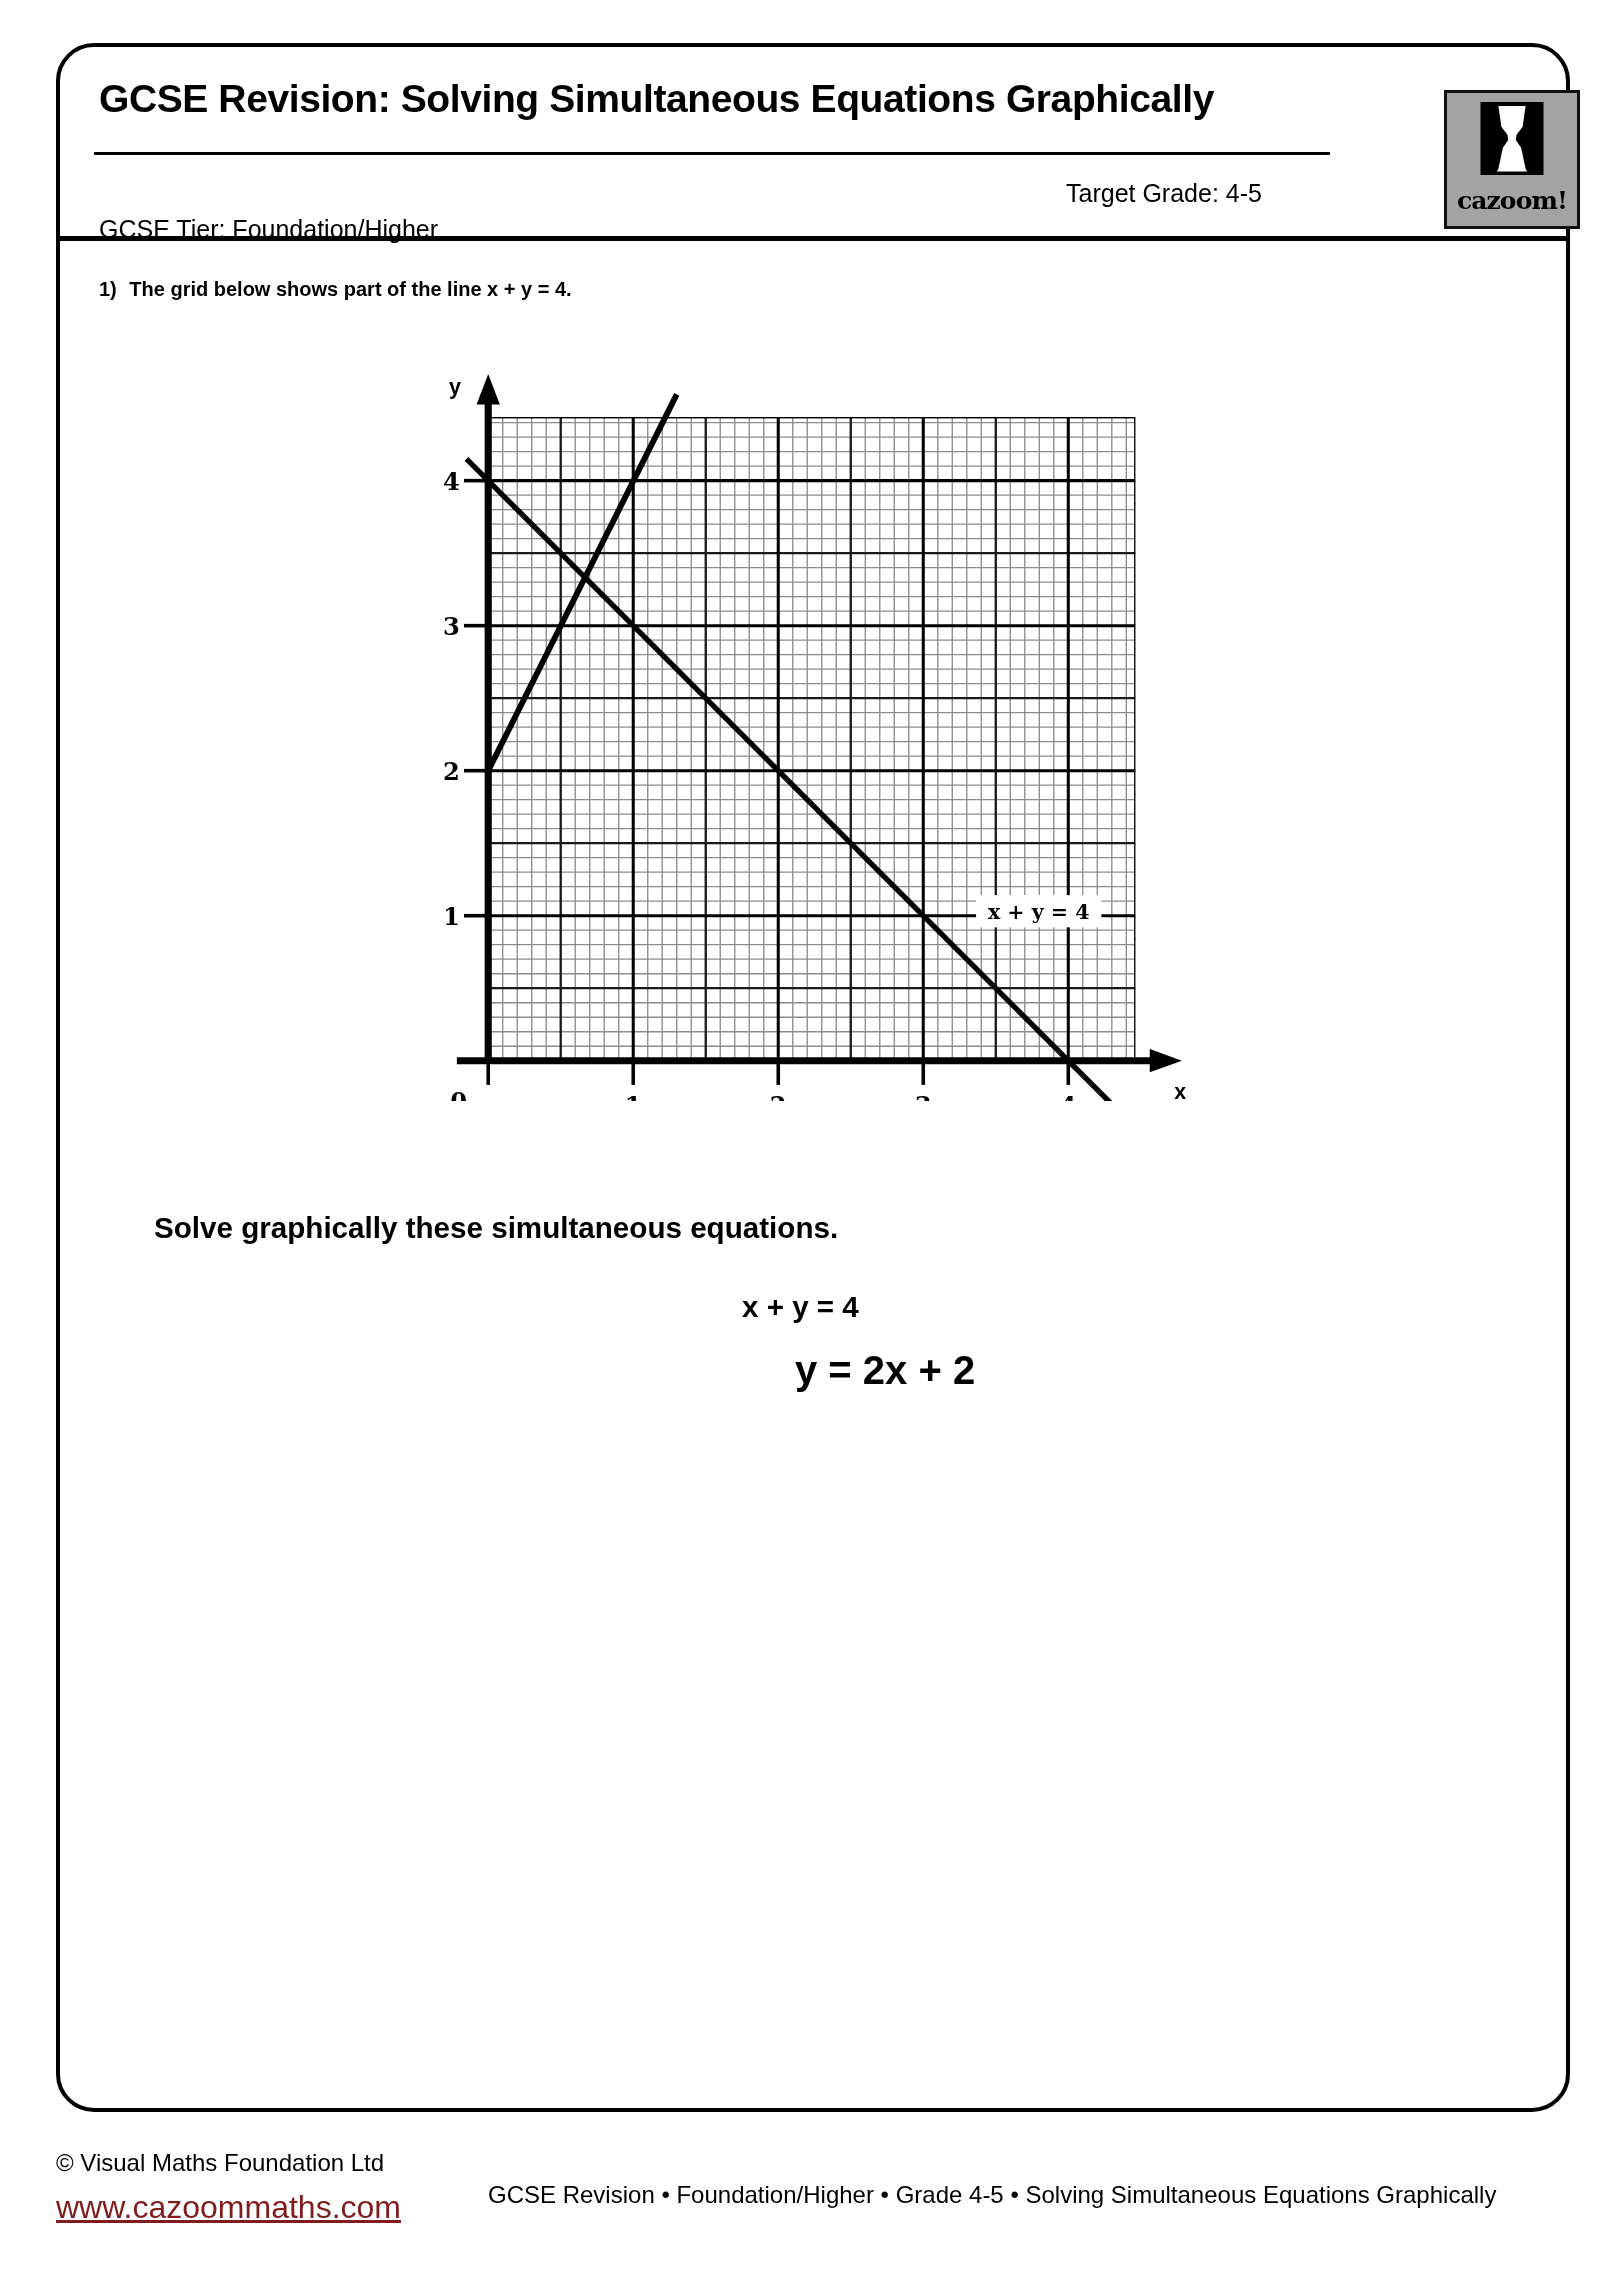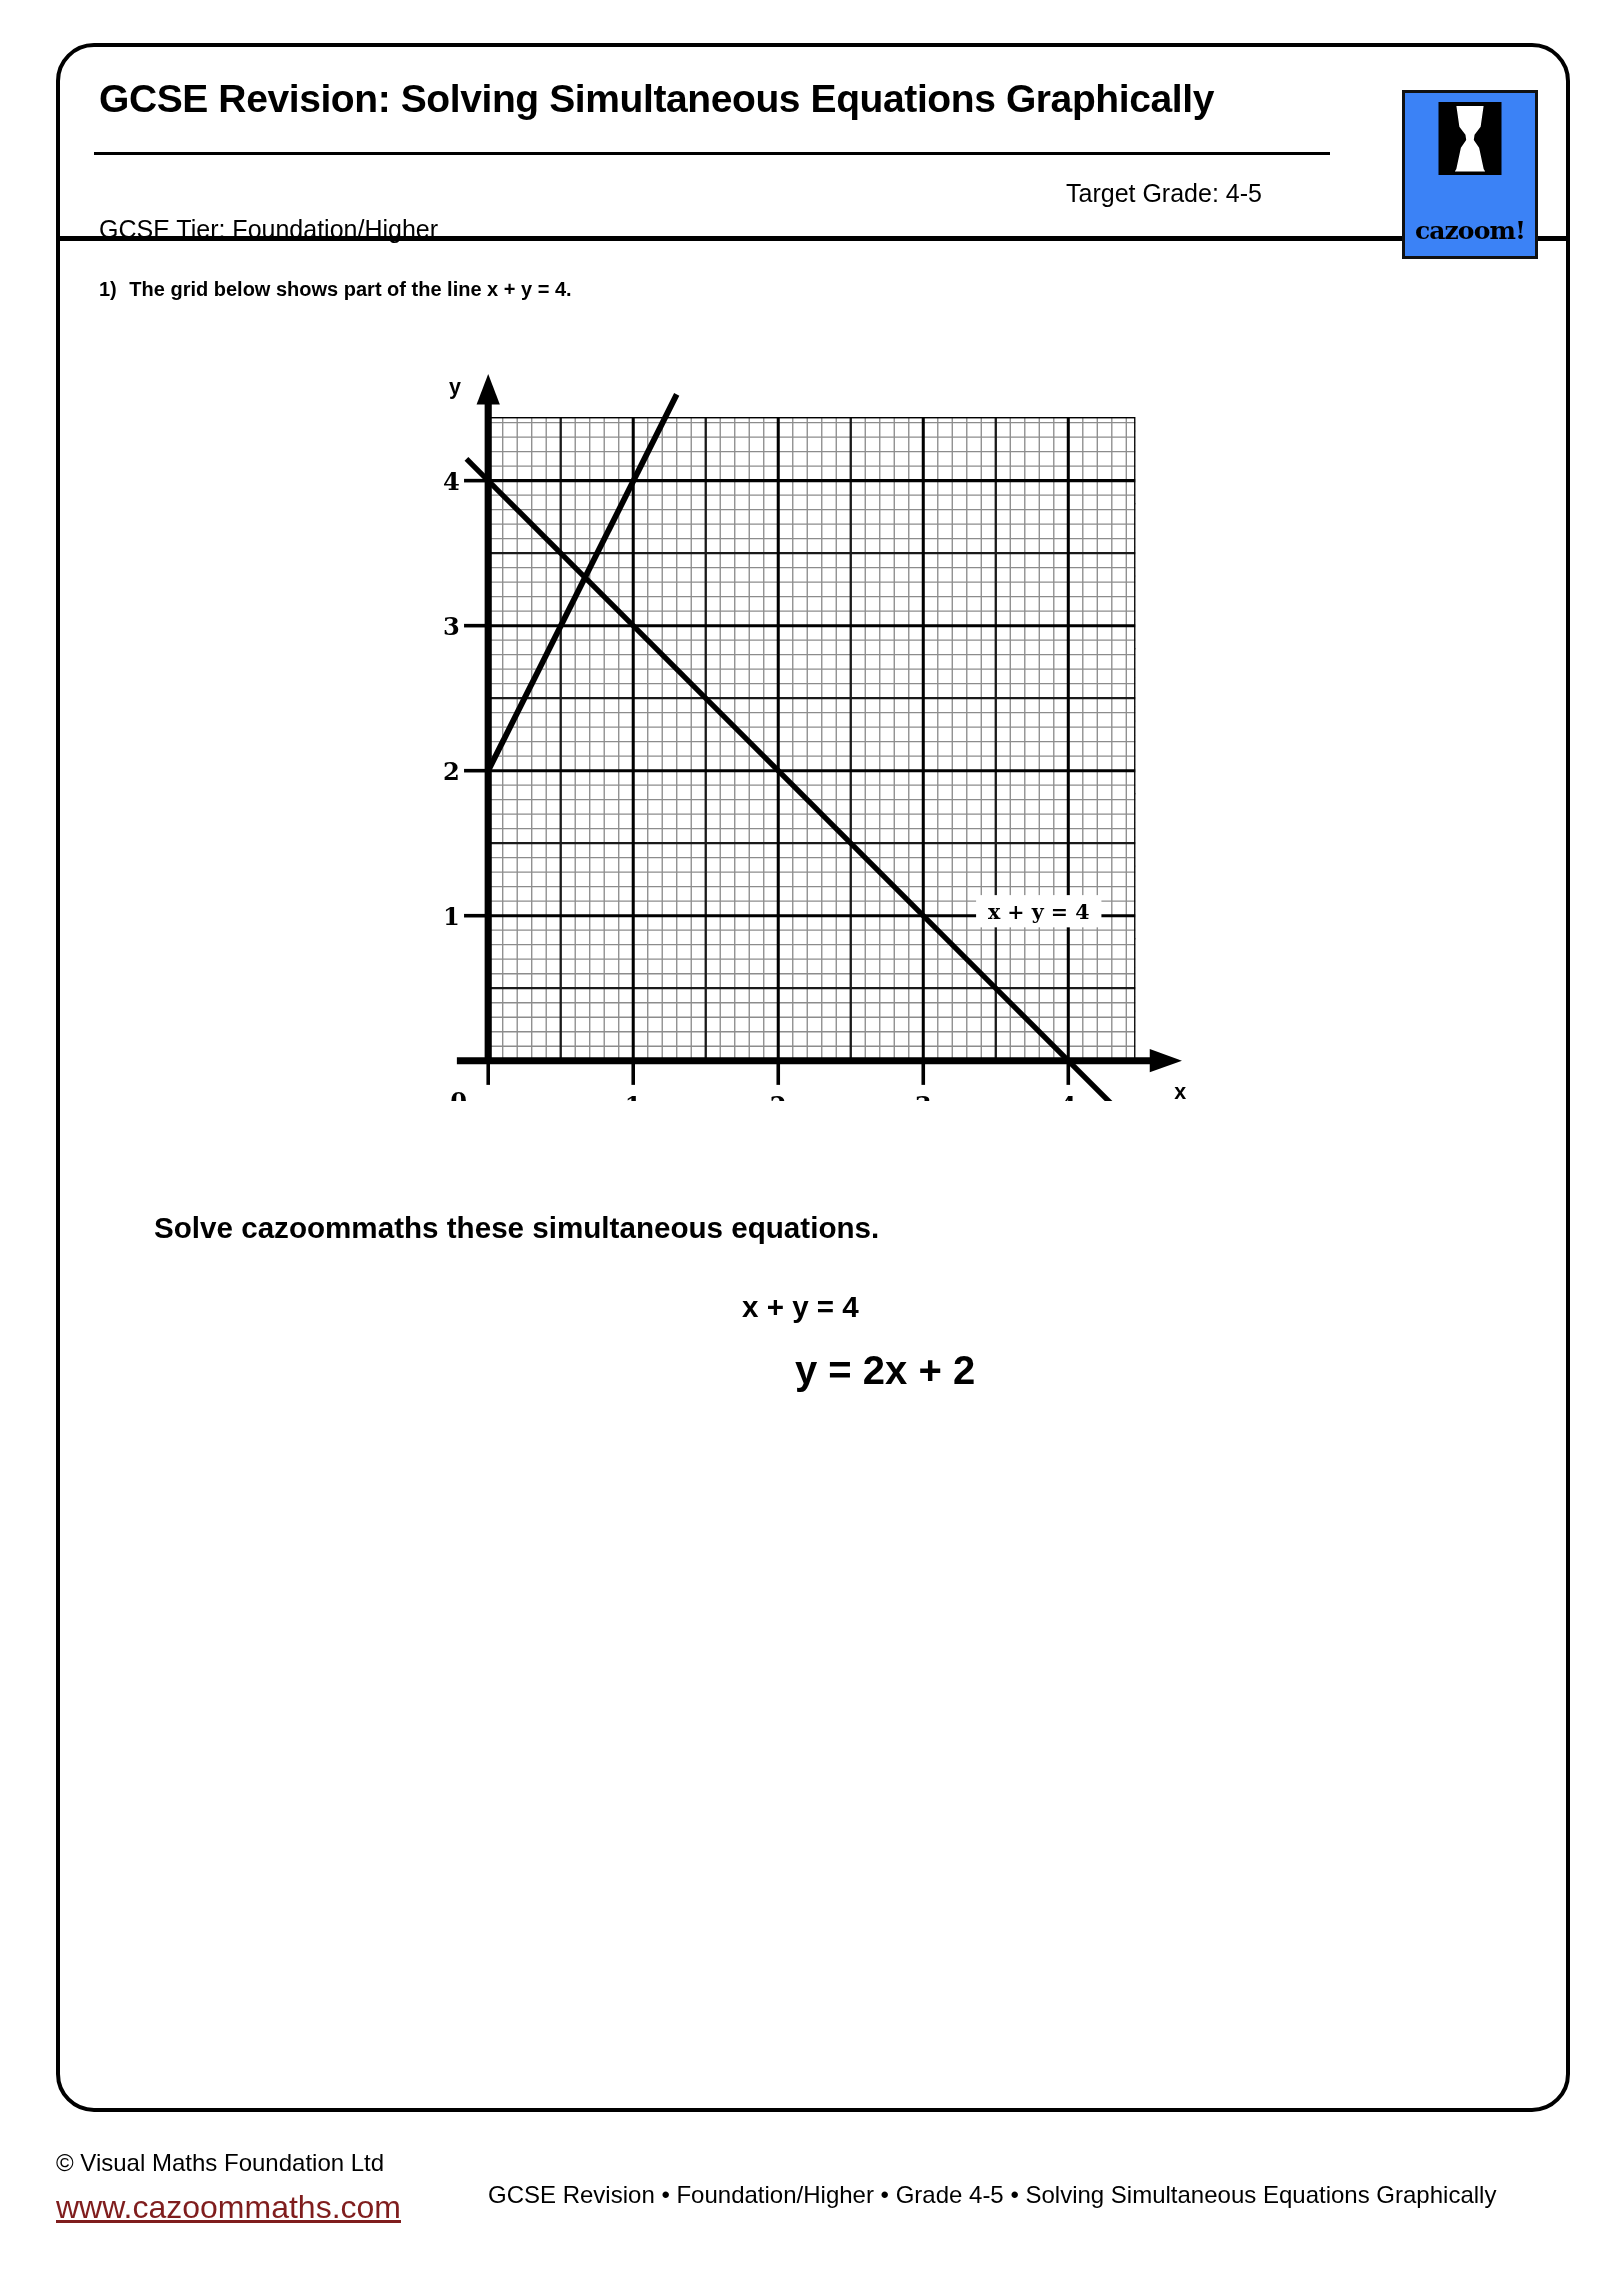--- a/index.html
+++ b/index.html
@@ -62,24 +62,24 @@
   .header-divider{
     position:absolute;
     left:0px; top:193px;
     width:1514px; height:5.4px;
     background:#000;
   }
 
   
   .logo{
     position:absolute;
-    left:1402px; top:90px;
-    width:136px; height:169px;
+    left:1444px; top:90px;
+    width:136px; height:139px;
     border:3.6px solid #111;
-    background:#3b82f6;
+    background:#a3a3a3;
     box-sizing:border-box;
   }
   .logo-inner{
     position:absolute;
     left:50%; top:9px;
     transform:translateX(-50%);
     width:63px; height:73px;
     background:#000;
   }
   .logo-vase{
@@ -383,20 +383,20 @@
     <text class="tick-lbl" x="34" y="309" text-anchor="middle">3</text>
     <text class="tick-lbl" x="34" y="147" text-anchor="middle">4</text>
 
     <g>
       <rect x="620" y="600" width="140" height="36" fill="#ffffff"></rect>
       <text class="line-lbl" x="690" y="627" text-anchor="middle">x + y = 4</text>
     </g>
   </svg>
 </div>
 
-<div class="instruct">Solve cazoommaths these simultaneous equations.</div>
+<div class="instruct">Solve graphically these simultaneous equations.</div>
 <div class="eq1">x + y = 4</div>
 <div class="eq2">y = 2x + 2</div>
 
 <div class="footer-copy">© Visual Maths Foundation Ltd</div>
 <a class="footer-url" href="#">www.cazoommaths.com</a>
 <div class="footer-center">GCSE Revision • Foundation/Higher  •  Grade 4-5  •  Solving Simultaneous Equations Graphically</div>
 
 
 </body></html>

